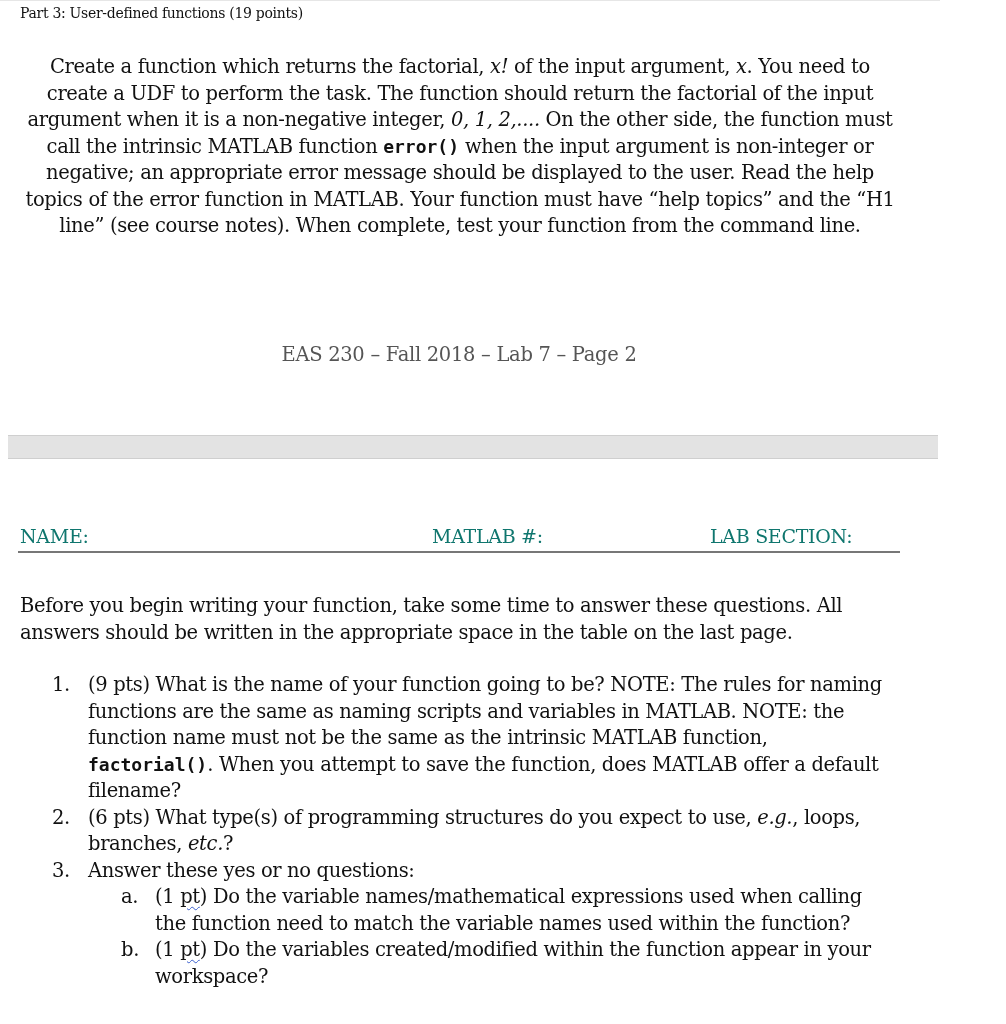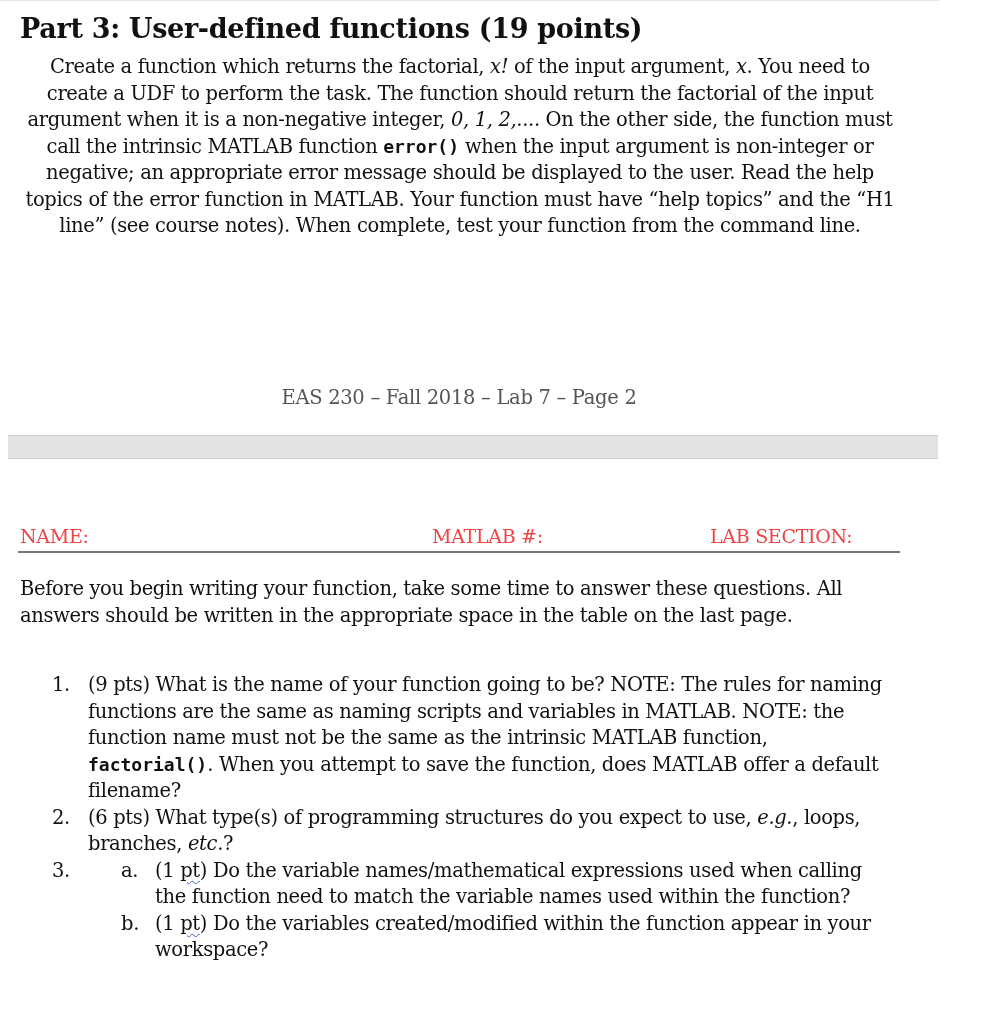--- a/index.html
+++ b/index.html
@@ -1,37 +1,37 @@
 <!DOCTYPE html>
 <html><head>
 <meta charset="utf-8">
 <style>
   html, body { margin:0; padding:0; background:#ffffff; }
   body { width:1006px; height:1024px; position:relative; overflow:hidden;
          font-family:"DejaVu Serif", "Liberation Serif", serif; color:#111; }
   .topline { position:absolute; left:0; top:0; width:940px; height:1px; background:#e6e6e6; }
-  .title { position:absolute; left:20px; top:13px; font-size:27px; font-weight:bold;
+  .title { position:absolute; left:20px; top:5px; font-size:14px; font-weight:normal;
            letter-spacing:-0.3px; }
   .para { position:absolute; left:20px; width:880px; font-size:19.5px; line-height:26.5px;
           letter-spacing:-0.35px; }
   .p1 { top:54px;text-align:center; }
   .mono { font-family:"DejaVu Sans Mono","Liberation Mono",monospace; font-weight:bold;
           font-size:18px; letter-spacing:0; }
   .footer { position:absolute; left:0; width:918px; top:343px; text-align:center;
-            font-size:19.5px; color:#555; letter-spacing:-0.3px;margin-top:43px; }
+            font-size:19.5px; color:#555; letter-spacing:-0.3px; }
   .pagebreak { position:absolute; left:8px; top:435px; width:930px; height:22px;
                background:#e3e3e3; border-top:1px solid #cfcfcf; border-bottom:1px solid #cfcfcf; }
   .header-row { position:absolute; left:20px; top:525px; width:880px; height:26px;
-                font-size:19px; color:#ef4444; letter-spacing:-0.3px; }
+                font-size:19px; color:#0f766e; letter-spacing:-0.3px; }
   .header-row span { position:absolute; top:0; }
   .hdr-name { left:0; }
   .hdr-person { left:412px; }
   .hdr-lab { left:690px; }
   .hdr-rule { position:absolute; left:18px; top:551px; width:882px; height:2px; background:#777; }
-  .p2 { top:576px; }
+  .p2 { top:593px; }
   ol.questions { position:absolute; left:20px; top:672px; width:870px; margin:0; padding:0;
                  list-style:none; font-size:19.5px; line-height:26.5px; letter-spacing:-0.35px; }
   ol.questions > li { position:relative; padding-left:68px; }
   .qnum { position:absolute; left:32px; top:0; }
   ol.sub { list-style:none; margin:0; padding:0; }
   ol.sub > li { position:relative; padding-left:67px; }
   .subletter { position:absolute; left:33px; top:0; }
   .squiggle { text-decoration:underline wavy #3a5fcd; text-decoration-thickness:1px; text-underline-offset:3px; }
 </style>
 </head>
@@ -62,20 +62,21 @@
   <li>
     <span class="qnum">1.</span>
     <span>(9 pts) What is the name of your function going to be? NOTE: The rules for naming functions are the same as naming scripts and variables in MATLAB.  NOTE: the function name must not be the same as the intrinsic MATLAB function, </span><span class="mono">factorial()</span><span>. When you attempt to save the function, does MATLAB offer a default filename?</span>
   </li>
   <li>
     <span class="qnum">2.</span>
     <span>(6 pts) What type(s) of programming structures do you expect to use, </span><i>e.g.</i><span>, loops, branches, </span><i>etc.</i><span>?</span>
   </li>
   <li>
     <span class="qnum">3.</span>
+    <span>Answer these yes or no questions:</span>
     <ol class="sub">
       <li>
         <span class="subletter">a.</span>
         <span>(1 </span><span class="squiggle">pt</span><span>)</span><span> Do the variable names/mathematical expressions used when calling the function need to match the variable names used within the function?</span>
       </li>
       <li>
         <span class="subletter">b.</span>
         <span>(1 </span><span class="squiggle">pt</span><span>)</span><span> Do the variables created/modified within the function appear in your workspace?</span>
       </li>
     </ol>

